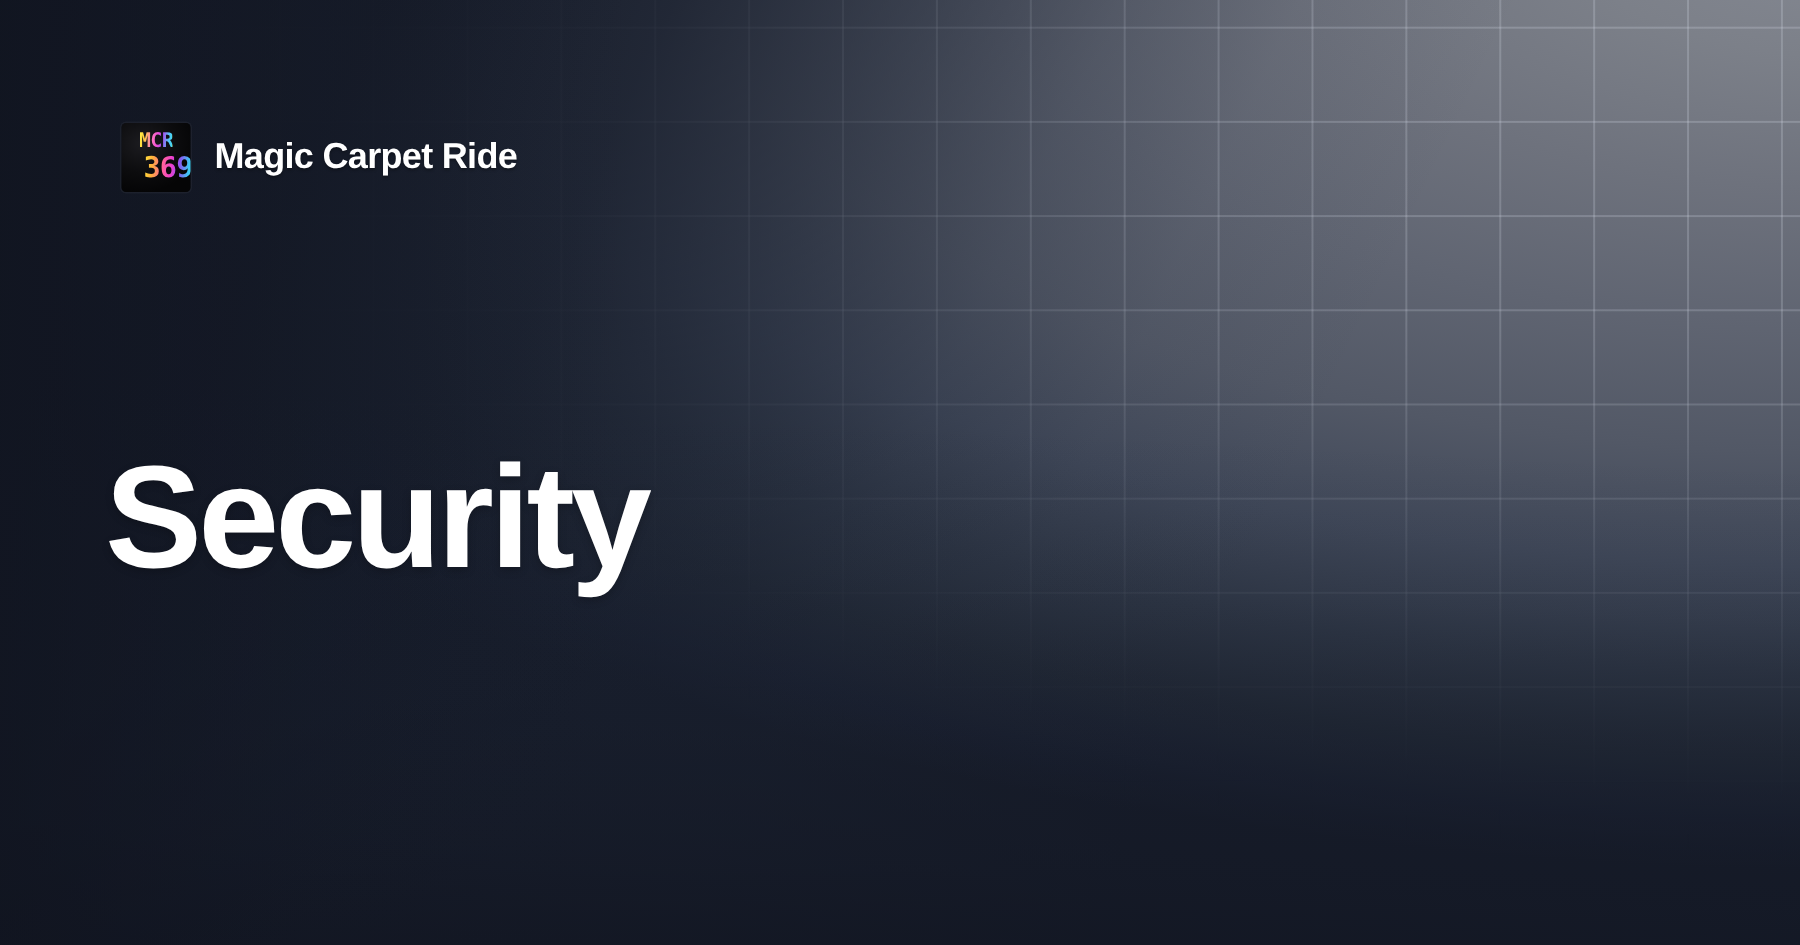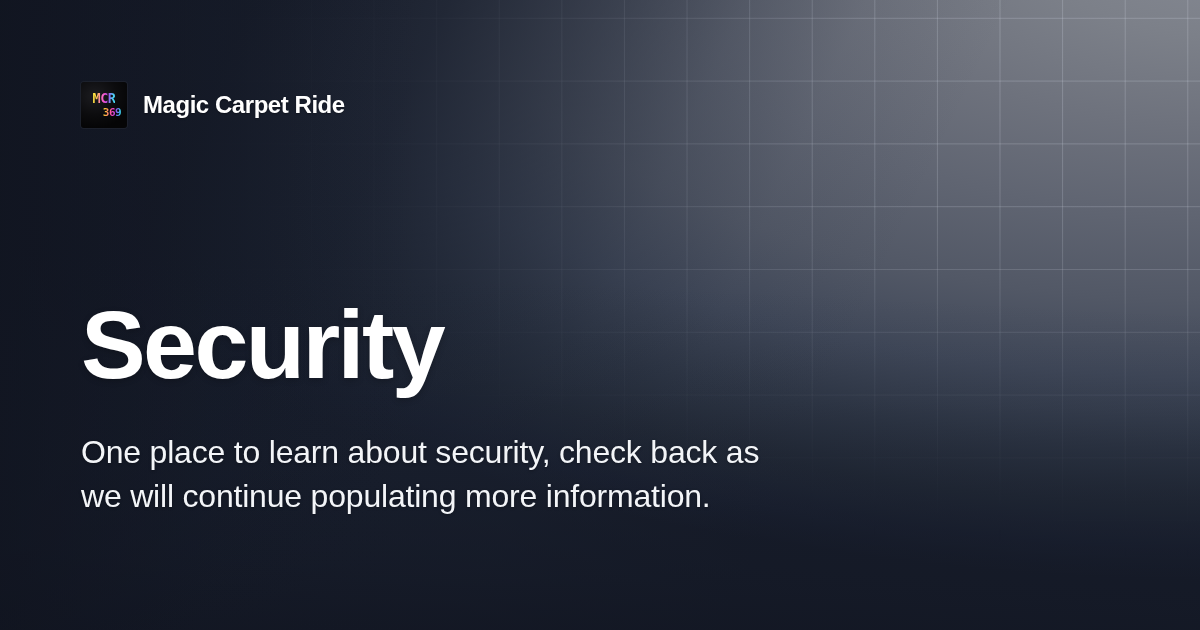--- a/index.html
+++ b/index.html
@@ -159,21 +159,21 @@
       #fff04a 0%,
       #ffd23a 14%,
       #ff7bbd 36%,
       #f04fd6 52%,
       #a84ff0 68%,
       #4fc9f5 86%,
       #45e0f0 100%);
   }
 
   .logo-369 {
-    font-size: 11px;
+    font-size: 19px;
     background-image: linear-gradient(96deg,
       #ffe83c 0%,
       #ffb03a 18%,
       #ff5f9e 40%,
       #ef3fcf 56%,
       #8a56f2 72%,
       #3fc4f5 90%,
       #3fe3ef 100%);
     margin-left: 16px;
   }
@@ -182,21 +182,21 @@
     font-size: 24px;
     font-weight: bold;
     color: #ffffff;
     letter-spacing: -0.45px;
     white-space: nowrap;
     text-shadow: 0 1px 2px rgba(0,0,0,0.30);
   }
 
   .hero {
     position: absolute;
-    left: 81px;
+    left: 70px;
     top: 296px;
     width: 740px;
   }
 
   .hero-title {
     font-size: 97px;
     font-weight: bold;
     line-height: 1;
     color: #ffffff;
     letter-spacing: -2.6px;
@@ -230,17 +230,16 @@
     <div class="brand">
       <div class="brand-logo">
         <span class="logo-line logo-mcr">MCR</span>
         <span class="logo-line logo-369">369</span>
       </div>
       <div class="brand-name">Magic Carpet Ride</div>
     </div>
 
     <div class="hero">
       <h1 class="hero-title">Security</h1>
-      <p class="hero-subtitle">One place to learn about security, check back as we will continue populating more information.</p>
     </div>
 
   </div>
 </div>
 
 </body></html>

